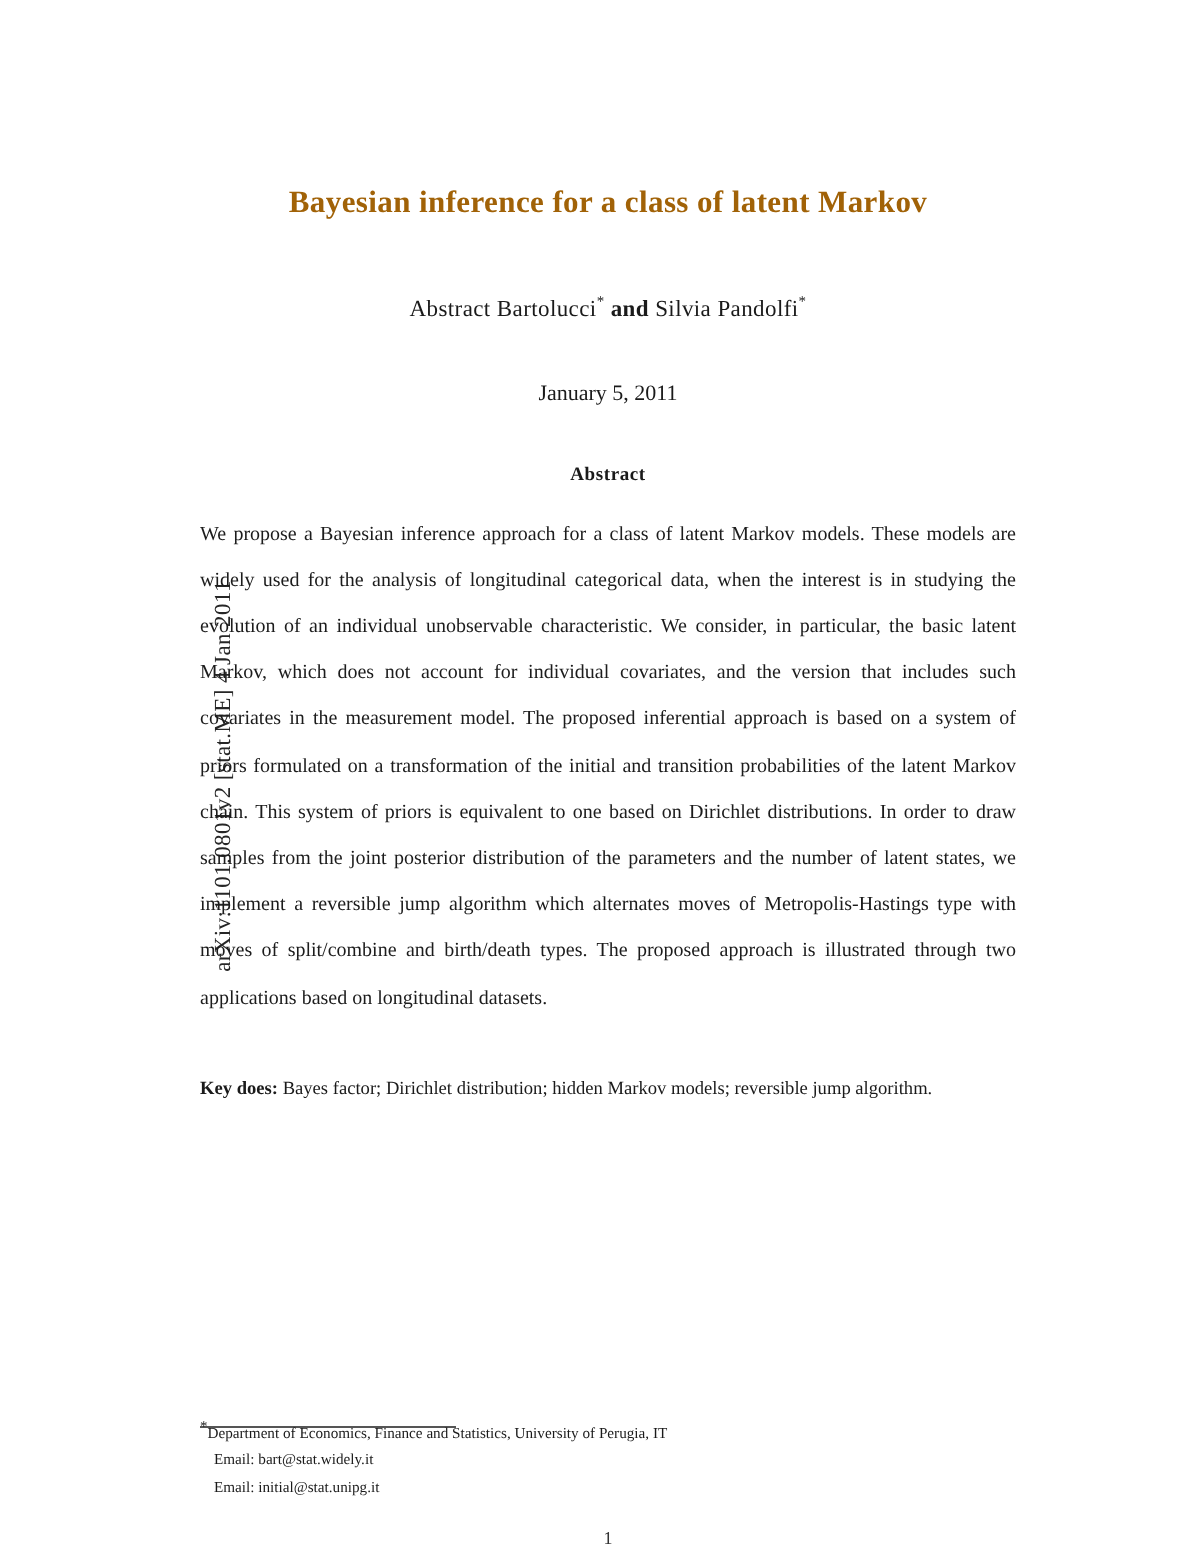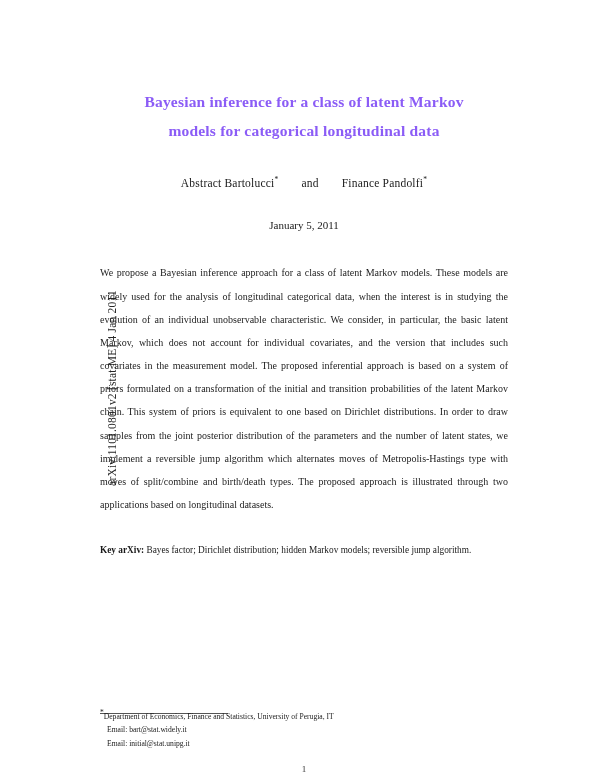--- a/index.html
+++ b/index.html
@@ -46,35 +46,36 @@
     width: 452px;
     height: 776px;
   }
 
   .title {
     margin-top: 88px;
     text-align: center;
     font-size: 15.5px;
     line-height: 1.85;
     letter-spacing: 0.2px;
-    color: #8b5cf6;
+    color: #a16207;
   }
   .title .line {
     display: block;
   }
 
   .authors {
     margin-top: 32px;
     text-align: center;
     font-size: 11.5px;
     letter-spacing: 0.2px;
   }
   .authors .sep {
     display: inline-block;
-    margin: 0 20px;
+    margin: 0 0;
+    font-weight: bold;
   }
   sup {
     font-size: 7.5px;
     vertical-align: super;
     line-height: 0;
   }
 
   .date {
     margin-top: 30px;
     text-align: center;
@@ -149,37 +150,37 @@
 <body>
 
 <div class="page">
 
   <div class="arxiv-stamp">arXiv:1101.0801v2  [stat.ME]  4 Jan 2011</div>
 
   <div class="content">
 
     <h1 class="title">
       <span class="line">Bayesian inference for a class of latent Markov</span>
-      <span class="line">models for categorical longitudinal data</span>
     </h1>
 
     <div class="authors">
       <span><span>Abstract Bartolucci</span><sup>*</sup></span>
       <span class="sep">and</span>
-      <span><span>Finance Pandolfi</span><sup>*</sup></span>
+      <span><span>Silvia Pandolfi</span><sup>*</sup></span>
     </div>
 
     <div class="date">January 5, 2011</div>
 
     <div class="abstract-wrap">
+      <div class="abstract-head">Abstract</div>
       <div class="abstract-body">We propose a Bayesian inference approach for a class of latent Markov models. These models are widely used for the analysis of longitudinal categorical data, when the interest is in studying the evolution of an individual unobservable characteristic. We consider, in particular, the basic latent Markov, which does not account for individual covariates, and the version that includes such covariates in the measurement model. The proposed inferential approach is based on a system of priors formulated on a transformation of the initial and transition probabilities of the latent Markov chain. This system of priors is equivalent to one based on Dirichlet distributions. In order to draw samples from the joint posterior distribution of the parameters and the number of latent states, we implement a reversible jump algorithm which alternates moves of Metropolis-Hastings type with moves of split/combine and birth/death types. The proposed approach is illustrated through two applications based on longitudinal datasets.</div>
     </div>
 
     <div class="keywords">
-      <span class="kw-label">Key arXiv:</span>
+      <span class="kw-label">Key does:</span>
       <span>Bayes factor; Dirichlet distribution; hidden Markov models; reversible jump algorithm.</span>
     </div>
 
     <div class="footnote-rule"></div>
 
     <div class="footnotes">
       <span class="fn-line"><sup>*</sup><span>Department of Economics, Finance and Statistics, University of Perugia, IT</span></span>
       <span class="fn-line fn-email">Email: bart@stat.widely.it</span>
       <span class="fn-line fn-email">Email: initial@stat.unipg.it</span>
     </div>

